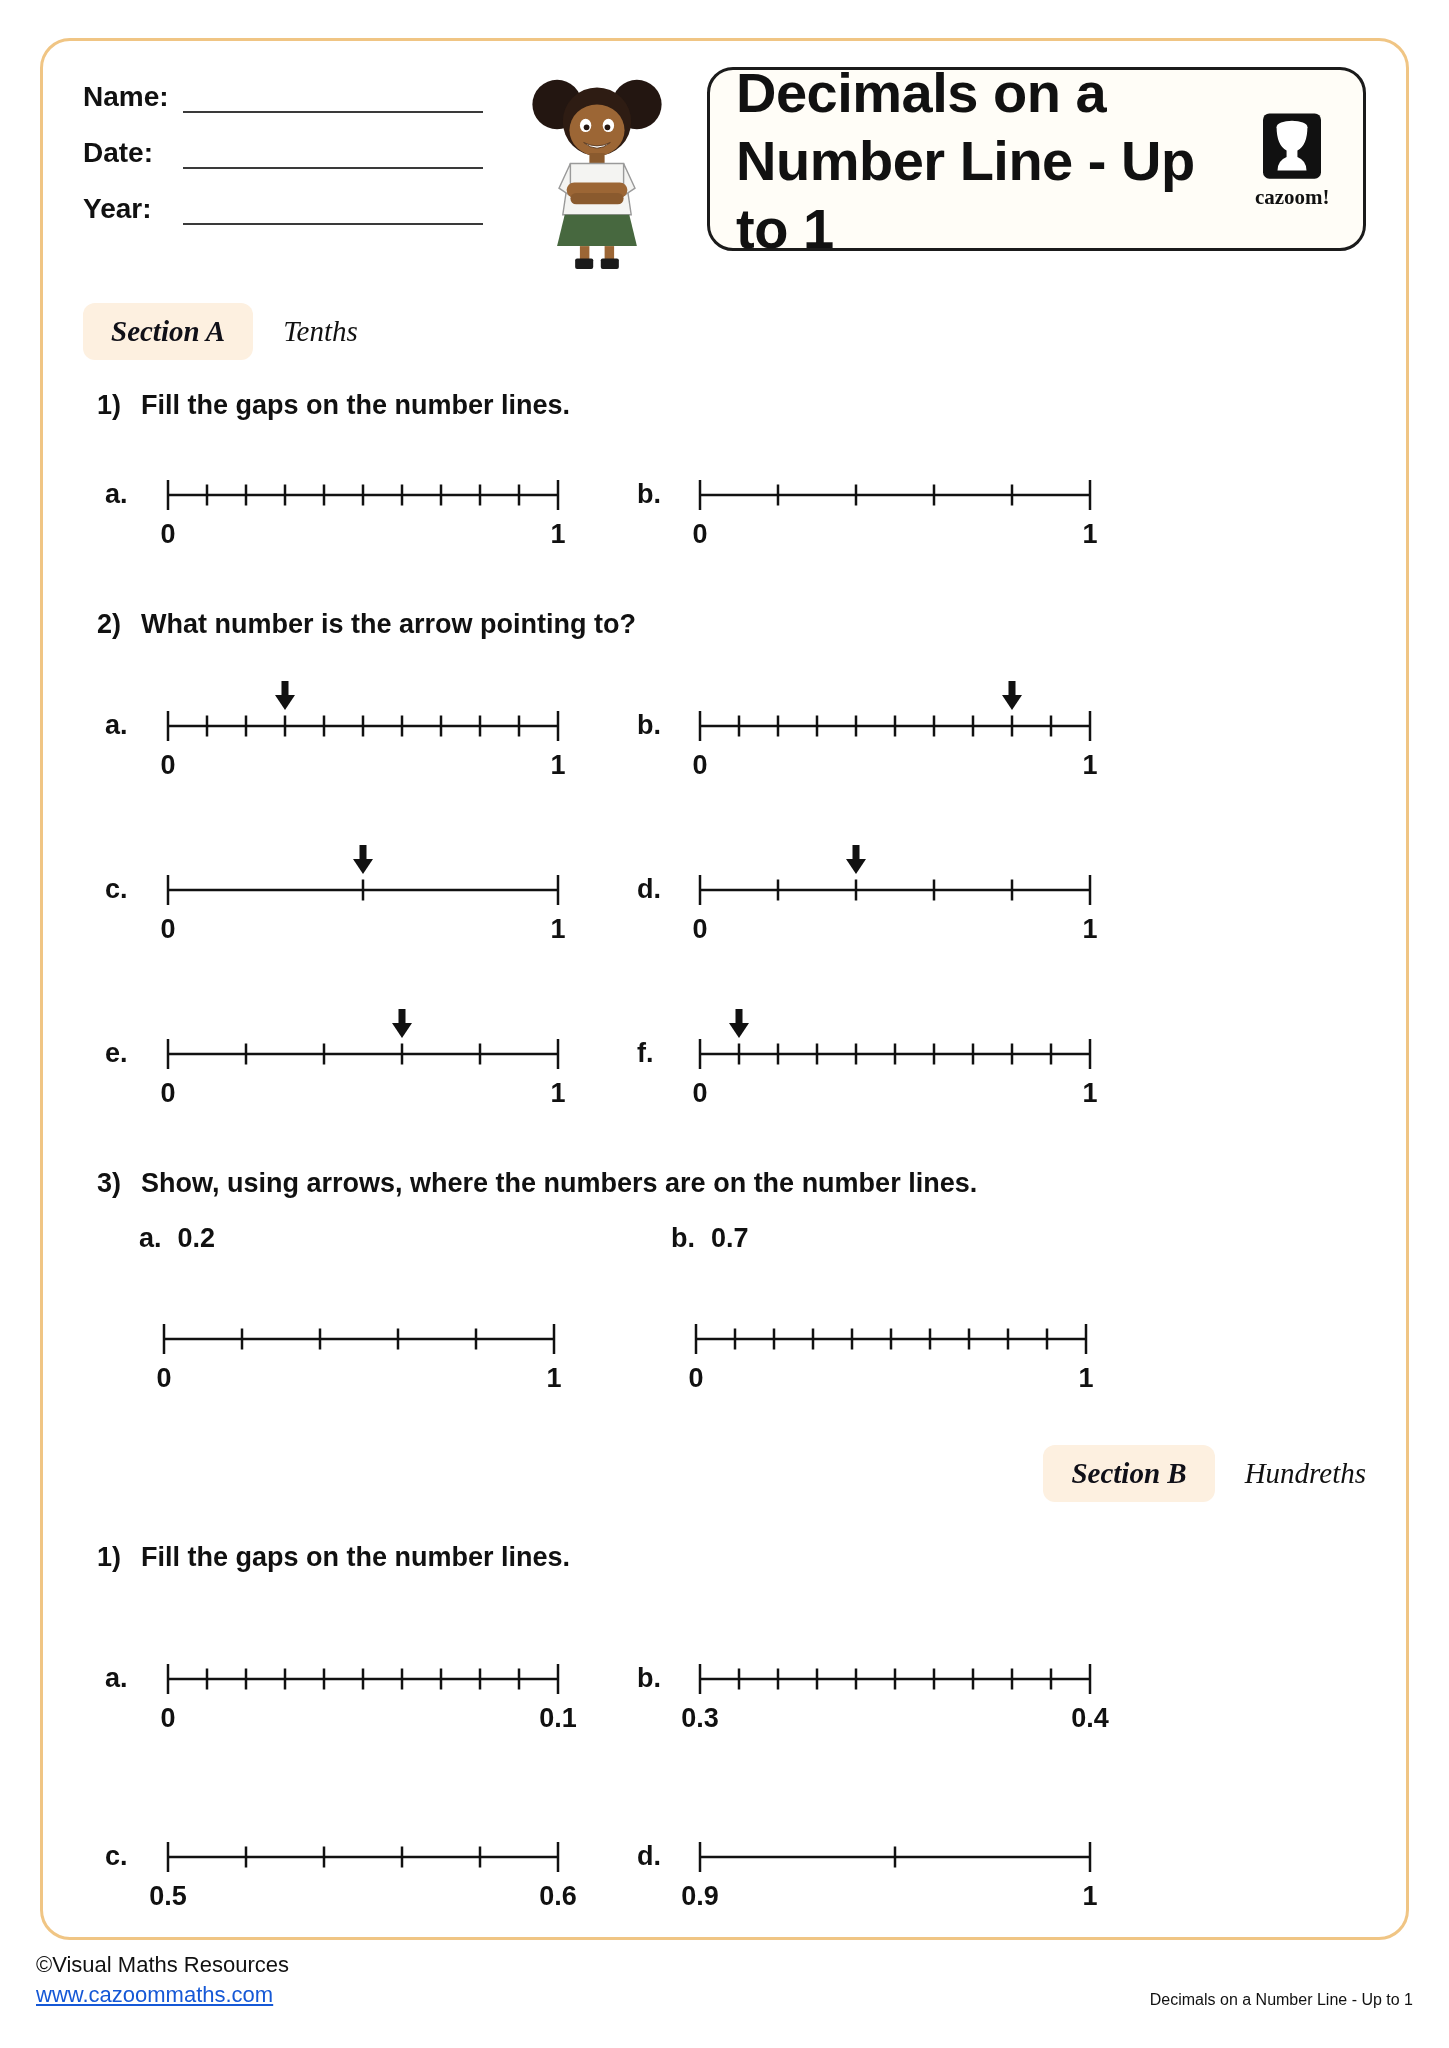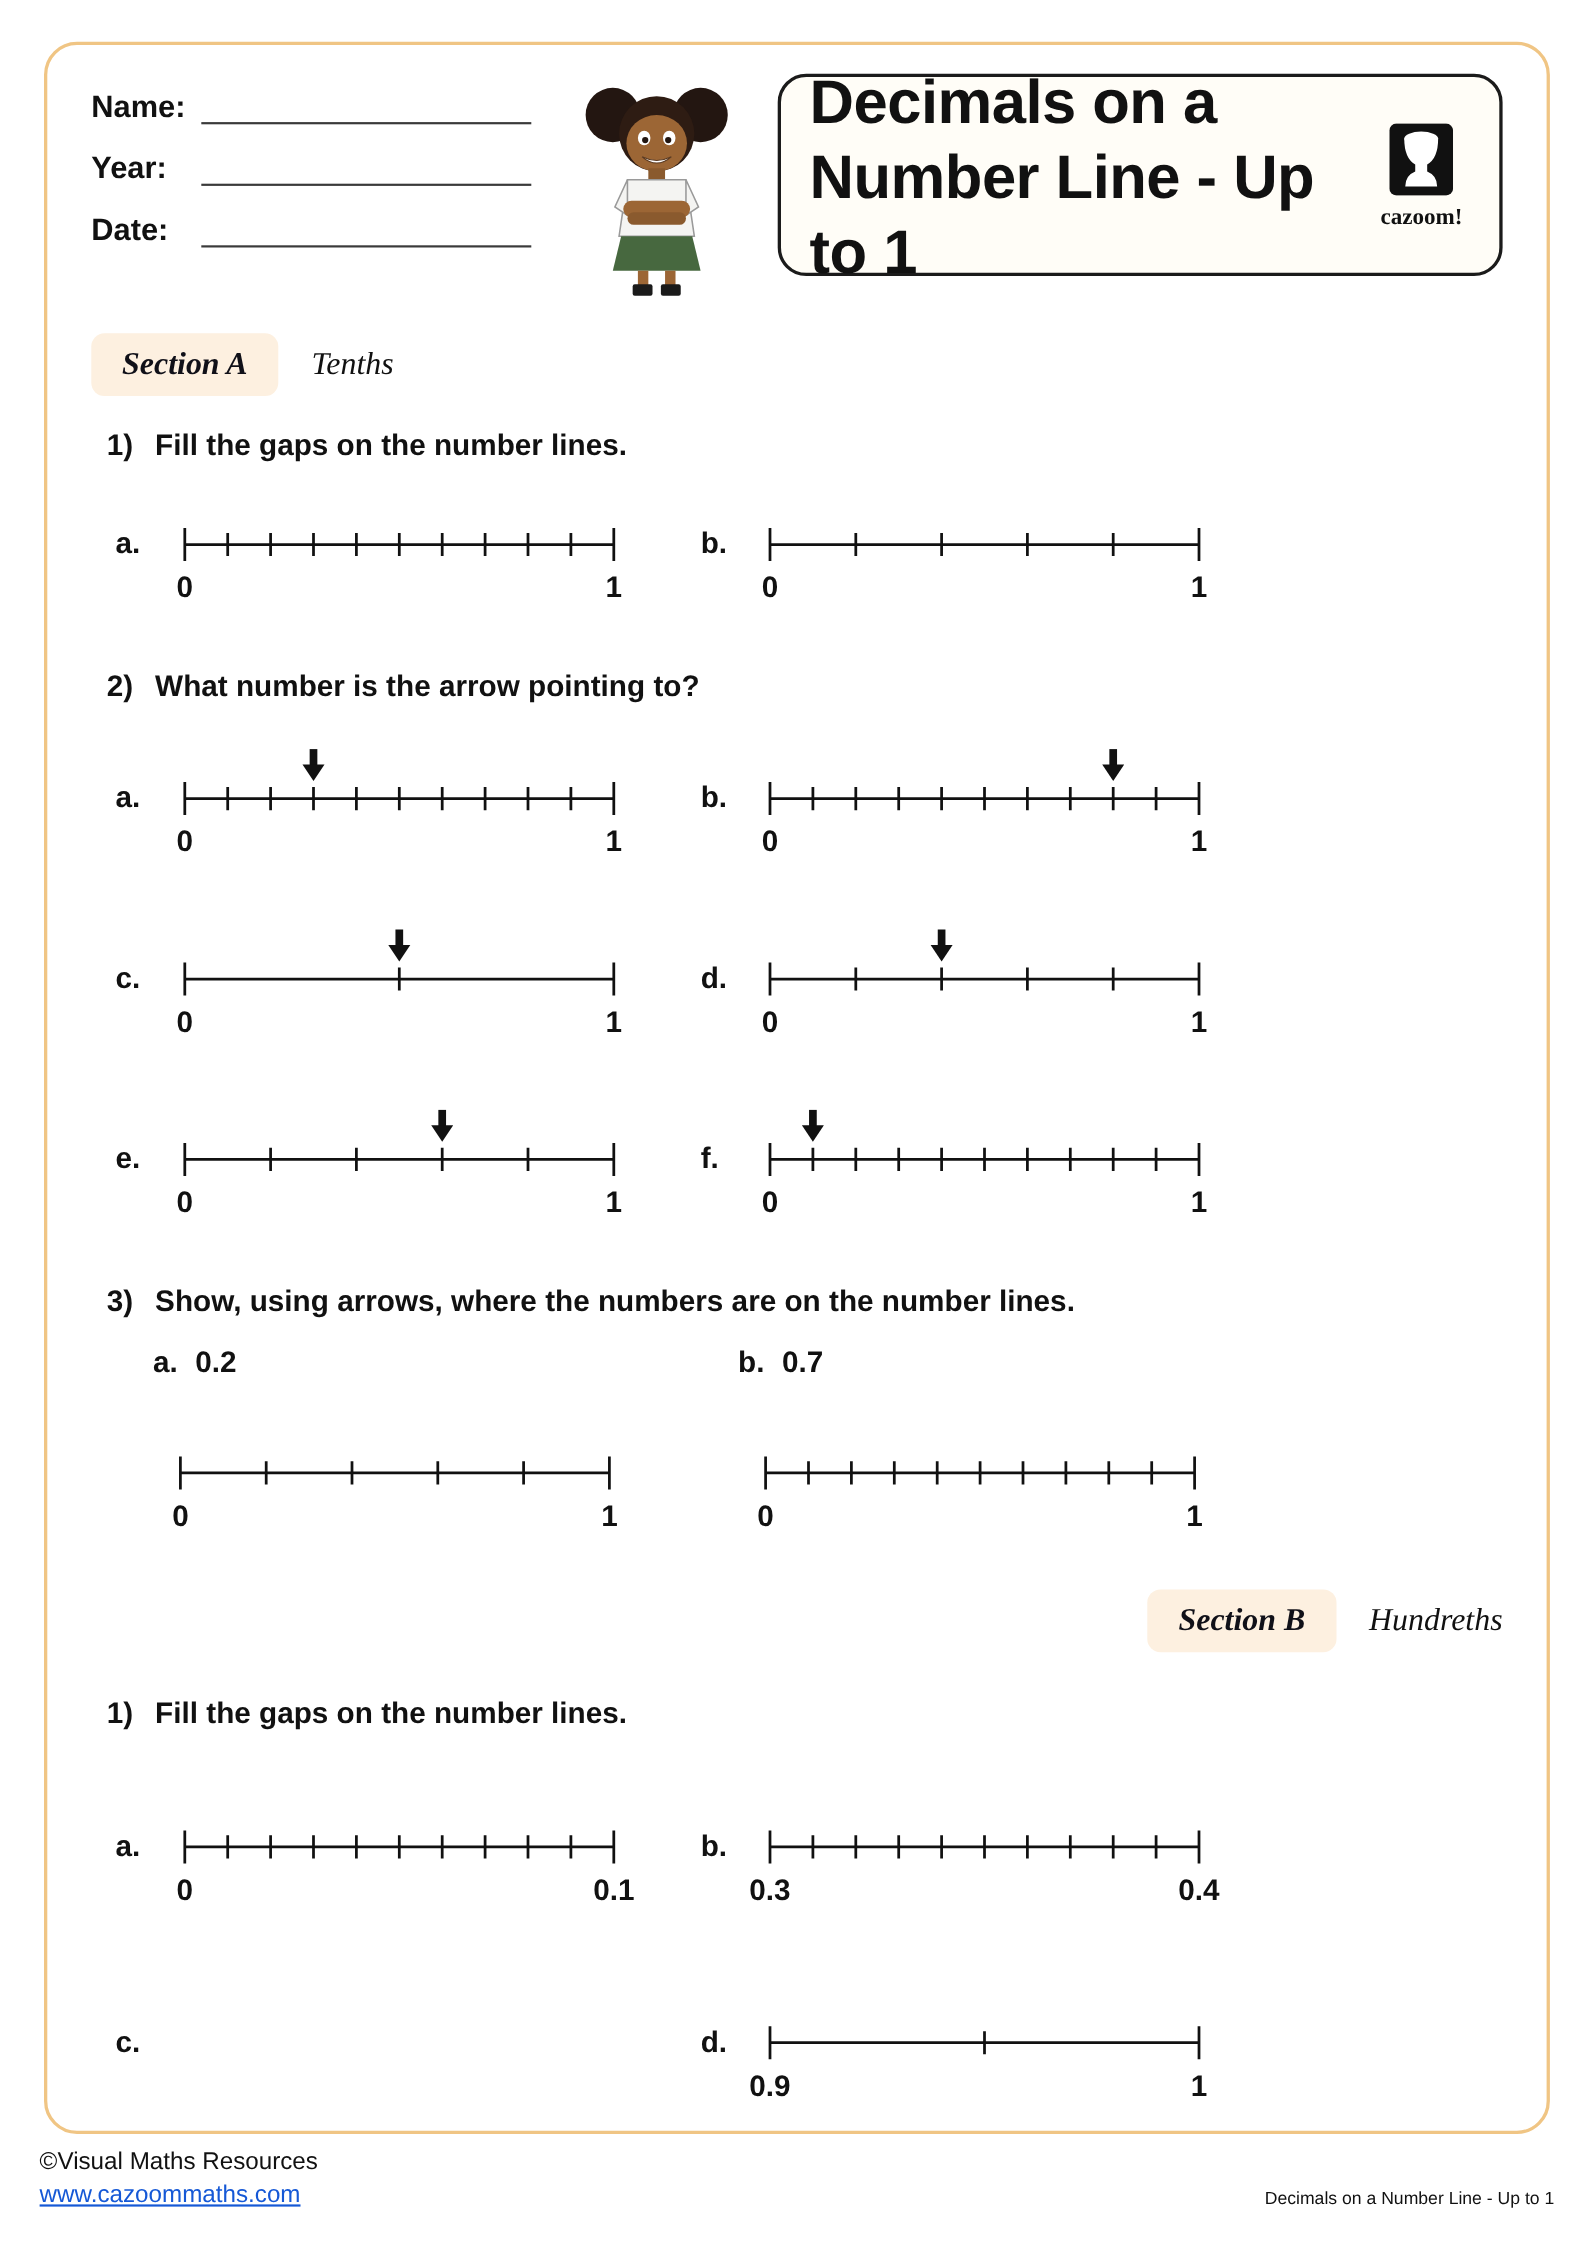--- a/index.html
+++ b/index.html
@@ -59,25 +59,25 @@
 
 <div class="frame">
 
   <div class="header-row">
     <div class="fields">
       <div class="field-row">
         <span class="field-label">Name:</span>
         <span class="field-line"></span>
       </div>
       <div class="field-row">
+        <span class="field-label">Date:</span>
+        <span class="field-line"></span>
+      </div>
+      <div class="field-row">
         <span class="field-label">Year:</span>
-        <span class="field-line"></span>
-      </div>
-      <div class="field-row">
-        <span class="field-label">Date:</span>
         <span class="field-line"></span>
       </div>
     </div>
 
     <div class="avatar-wrap">
       <svg viewBox="0 0 160 210" width="152" height="202">
         <circle cx="38" cy="34" r="26" fill="#231611"></circle>
         <circle cx="122" cy="34" r="26" fill="#231611"></circle>
         <circle cx="80" cy="52" r="36" fill="#2e1c13"></circle>
         <ellipse cx="80" cy="61" rx="29" ry="27" fill="#9c6635"></ellipse>
@@ -393,20 +393,33 @@
             <line x1="337" y1="55.5" x2="337" y2="76.5" stroke="#111111" stroke-width="2.5"></line>
             <line x1="376" y1="55.5" x2="376" y2="76.5" stroke="#111111" stroke-width="2.5"></line>
             <line x1="415" y1="51" x2="415" y2="81" stroke="#111111" stroke-width="2.5"></line>
             <text class="nl-label" x="25" y="114" text-anchor="middle">0.3</text>
             <text class="nl-label" x="415" y="114" text-anchor="middle">0.4</text>
           </svg>
         </div>
     </div>
     <div class="nl-item">
       <span class="item-key">c.</span>
+      <div class="nl">
+          <svg width="440" height="124" viewBox="0 0 440 124">
+            <line x1="25" y1="66" x2="415" y2="66" stroke="#111111" stroke-width="2.5"></line>
+            <line x1="25" y1="51" x2="25" y2="81" stroke="#111111" stroke-width="2.5"></line>
+            <line x1="103" y1="55.5" x2="103" y2="76.5" stroke="#111111" stroke-width="2.5"></line>
+            <line x1="181" y1="55.5" x2="181" y2="76.5" stroke="#111111" stroke-width="2.5"></line>
+            <line x1="259" y1="55.5" x2="259" y2="76.5" stroke="#111111" stroke-width="2.5"></line>
+            <line x1="337" y1="55.5" x2="337" y2="76.5" stroke="#111111" stroke-width="2.5"></line>
+            <line x1="415" y1="51" x2="415" y2="81" stroke="#111111" stroke-width="2.5"></line>
+            <text class="nl-label" x="25" y="114" text-anchor="middle">0.5</text>
+            <text class="nl-label" x="415" y="114" text-anchor="middle">0.6</text>
+          </svg>
+        </div>
     </div>
     <div class="nl-item">
       <span class="item-key">d.</span>
       <div class="nl">
           <svg width="440" height="124" viewBox="0 0 440 124">
             <line x1="25" y1="66" x2="415" y2="66" stroke="#111111" stroke-width="2.5"></line>
             <line x1="25" y1="51" x2="25" y2="81" stroke="#111111" stroke-width="2.5"></line>
             <line x1="220" y1="55.5" x2="220" y2="76.5" stroke="#111111" stroke-width="2.5"></line>
             <line x1="415" y1="51" x2="415" y2="81" stroke="#111111" stroke-width="2.5"></line>
             <text class="nl-label" x="25" y="114" text-anchor="middle">0.9</text>

